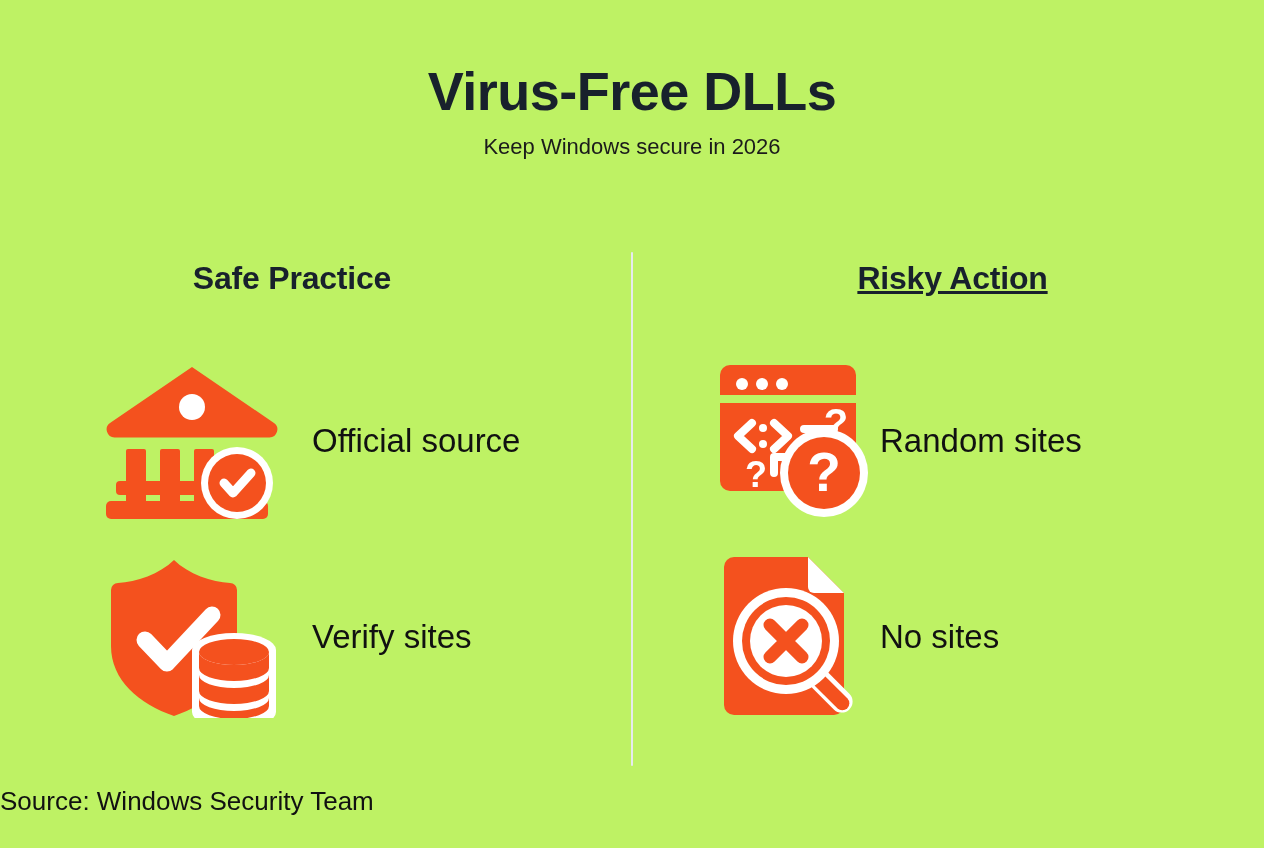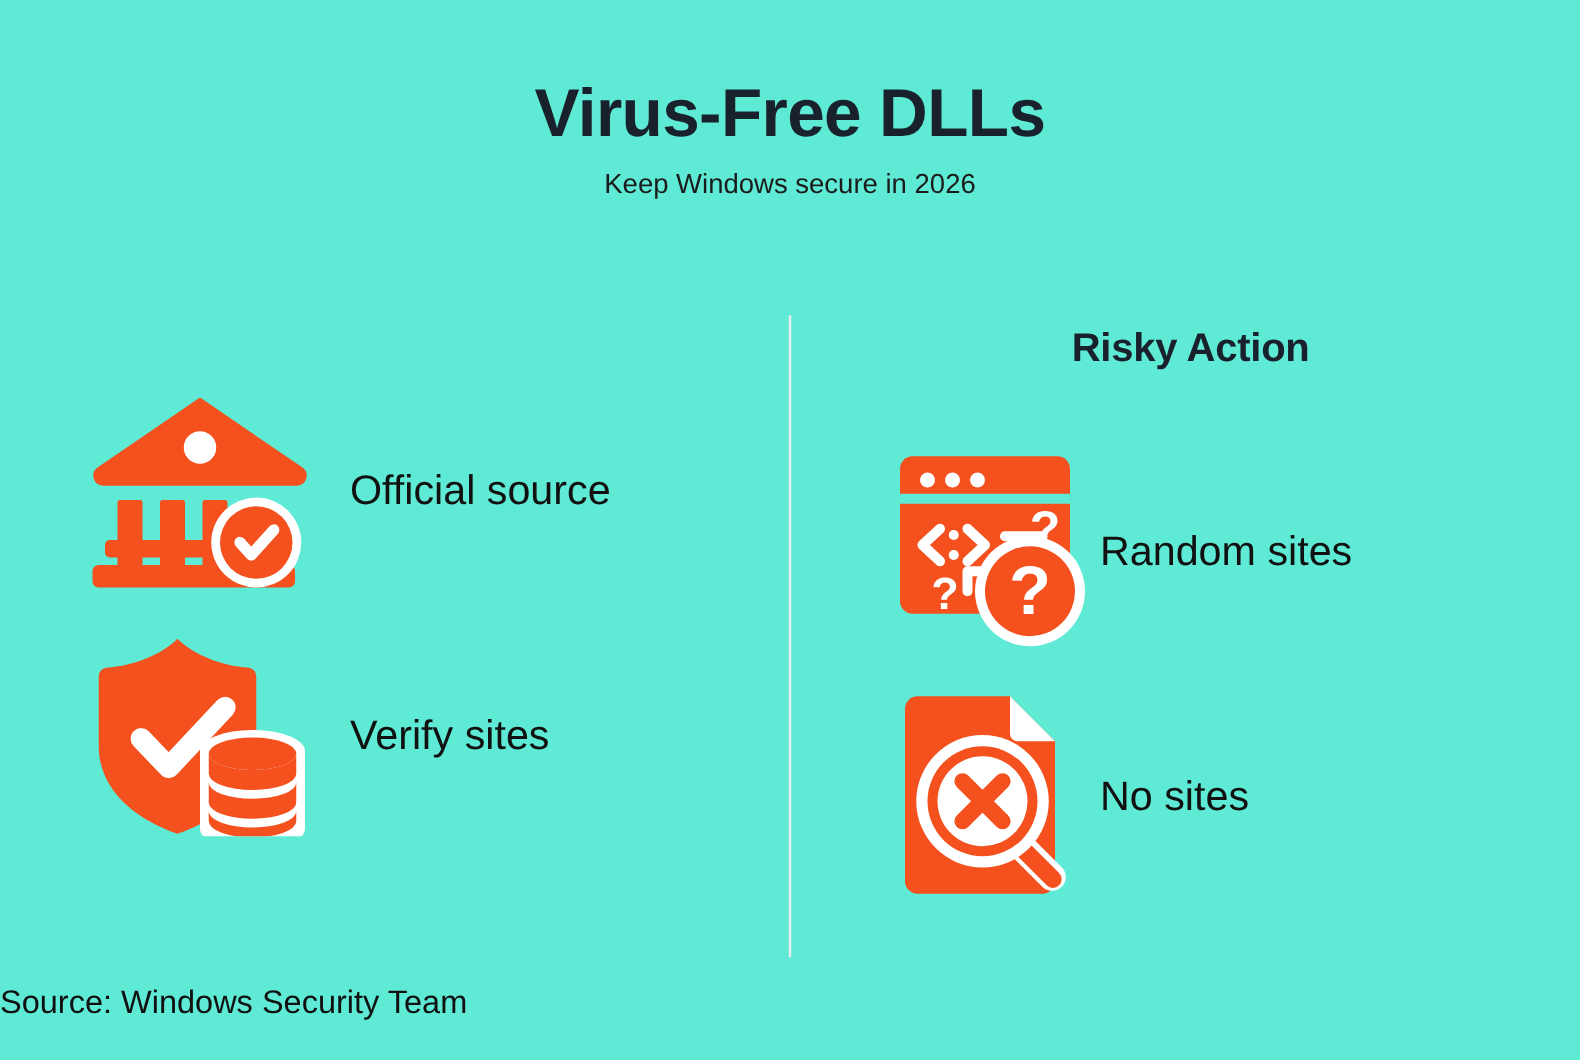--- a/index.html
+++ b/index.html
@@ -8,21 +8,21 @@
     background: #ffffff;
   }
   body {
     font-family: "Liberation Sans", sans-serif;
     -webkit-font-smoothing: antialiased;
   }
   #infographic {
     position: relative;
     width: 1264px;
     height: 848px;
-    background: #5eead4;
+    background: #bef264;
     overflow: hidden;
     box-sizing: border-box;
   }
 
   
   .header {
     position: absolute;
     top: 0;
     left: 0;
     width: 1264px;
@@ -62,41 +62,41 @@
   }
   .col-head {
     text-align: center;
     font-size: 32px;
     font-weight: 700;
     color: #18212c;
     padding-top: 12px;
     letter-spacing: -0.2px;
   }
   .col-head.left  { padding-right: 48px; }
-  .col-head.right { padding-left: 9px; }
+  .col-head.right { padding-left: 9px; text-decoration: underline; }
 
   .divider {
     position: absolute;
     left: 631px;
     top: 4px;
     width: 2px;
     height: 514px;
     background: #e6eaee;
     border-radius: 2px;
   }
 
   .rows {
     margin-top: 46px;
   }
   .row {
     display: flex;
     align-items: center;
     height: 196px;
   }
-  .row.left-row  { padding-left: 72px; }
+  .row.left-row  { padding-left: 104px; }
   .row.right-row { padding-left: 72px; }
 
   .icon-box {
     width: 176px;
     height: 170px;
     flex: 0 0 176px;
     display: flex;
     align-items: center;
     justify-content: center;
   }
@@ -128,20 +128,21 @@
 <div id="infographic">
 
   <div class="header">
     <h1 class="title">Virus-Free DLLs</h1>
     <p class="subtitle">Keep Windows secure in 2026</p>
   </div>
 
   <div class="columns">
 
     <div class="column">
+      <div class="col-head left">Safe Practice</div>
 
       <div class="rows">
 
         <div class="row left-row">
           <div class="icon-box">
             <svg width="176" height="160" viewBox="0 0 176 160" aria-hidden="true">
               <g fill="#F4511E">
 
                 <path d="M88 6 L170 62 a8 8 0 0 1 -4.5 14.5 L10.5 76.5 A8 8 0 0 1 6 62 Z"></path>
                 <circle cx="88" cy="46" r="13" fill="#ffffff"></circle>

